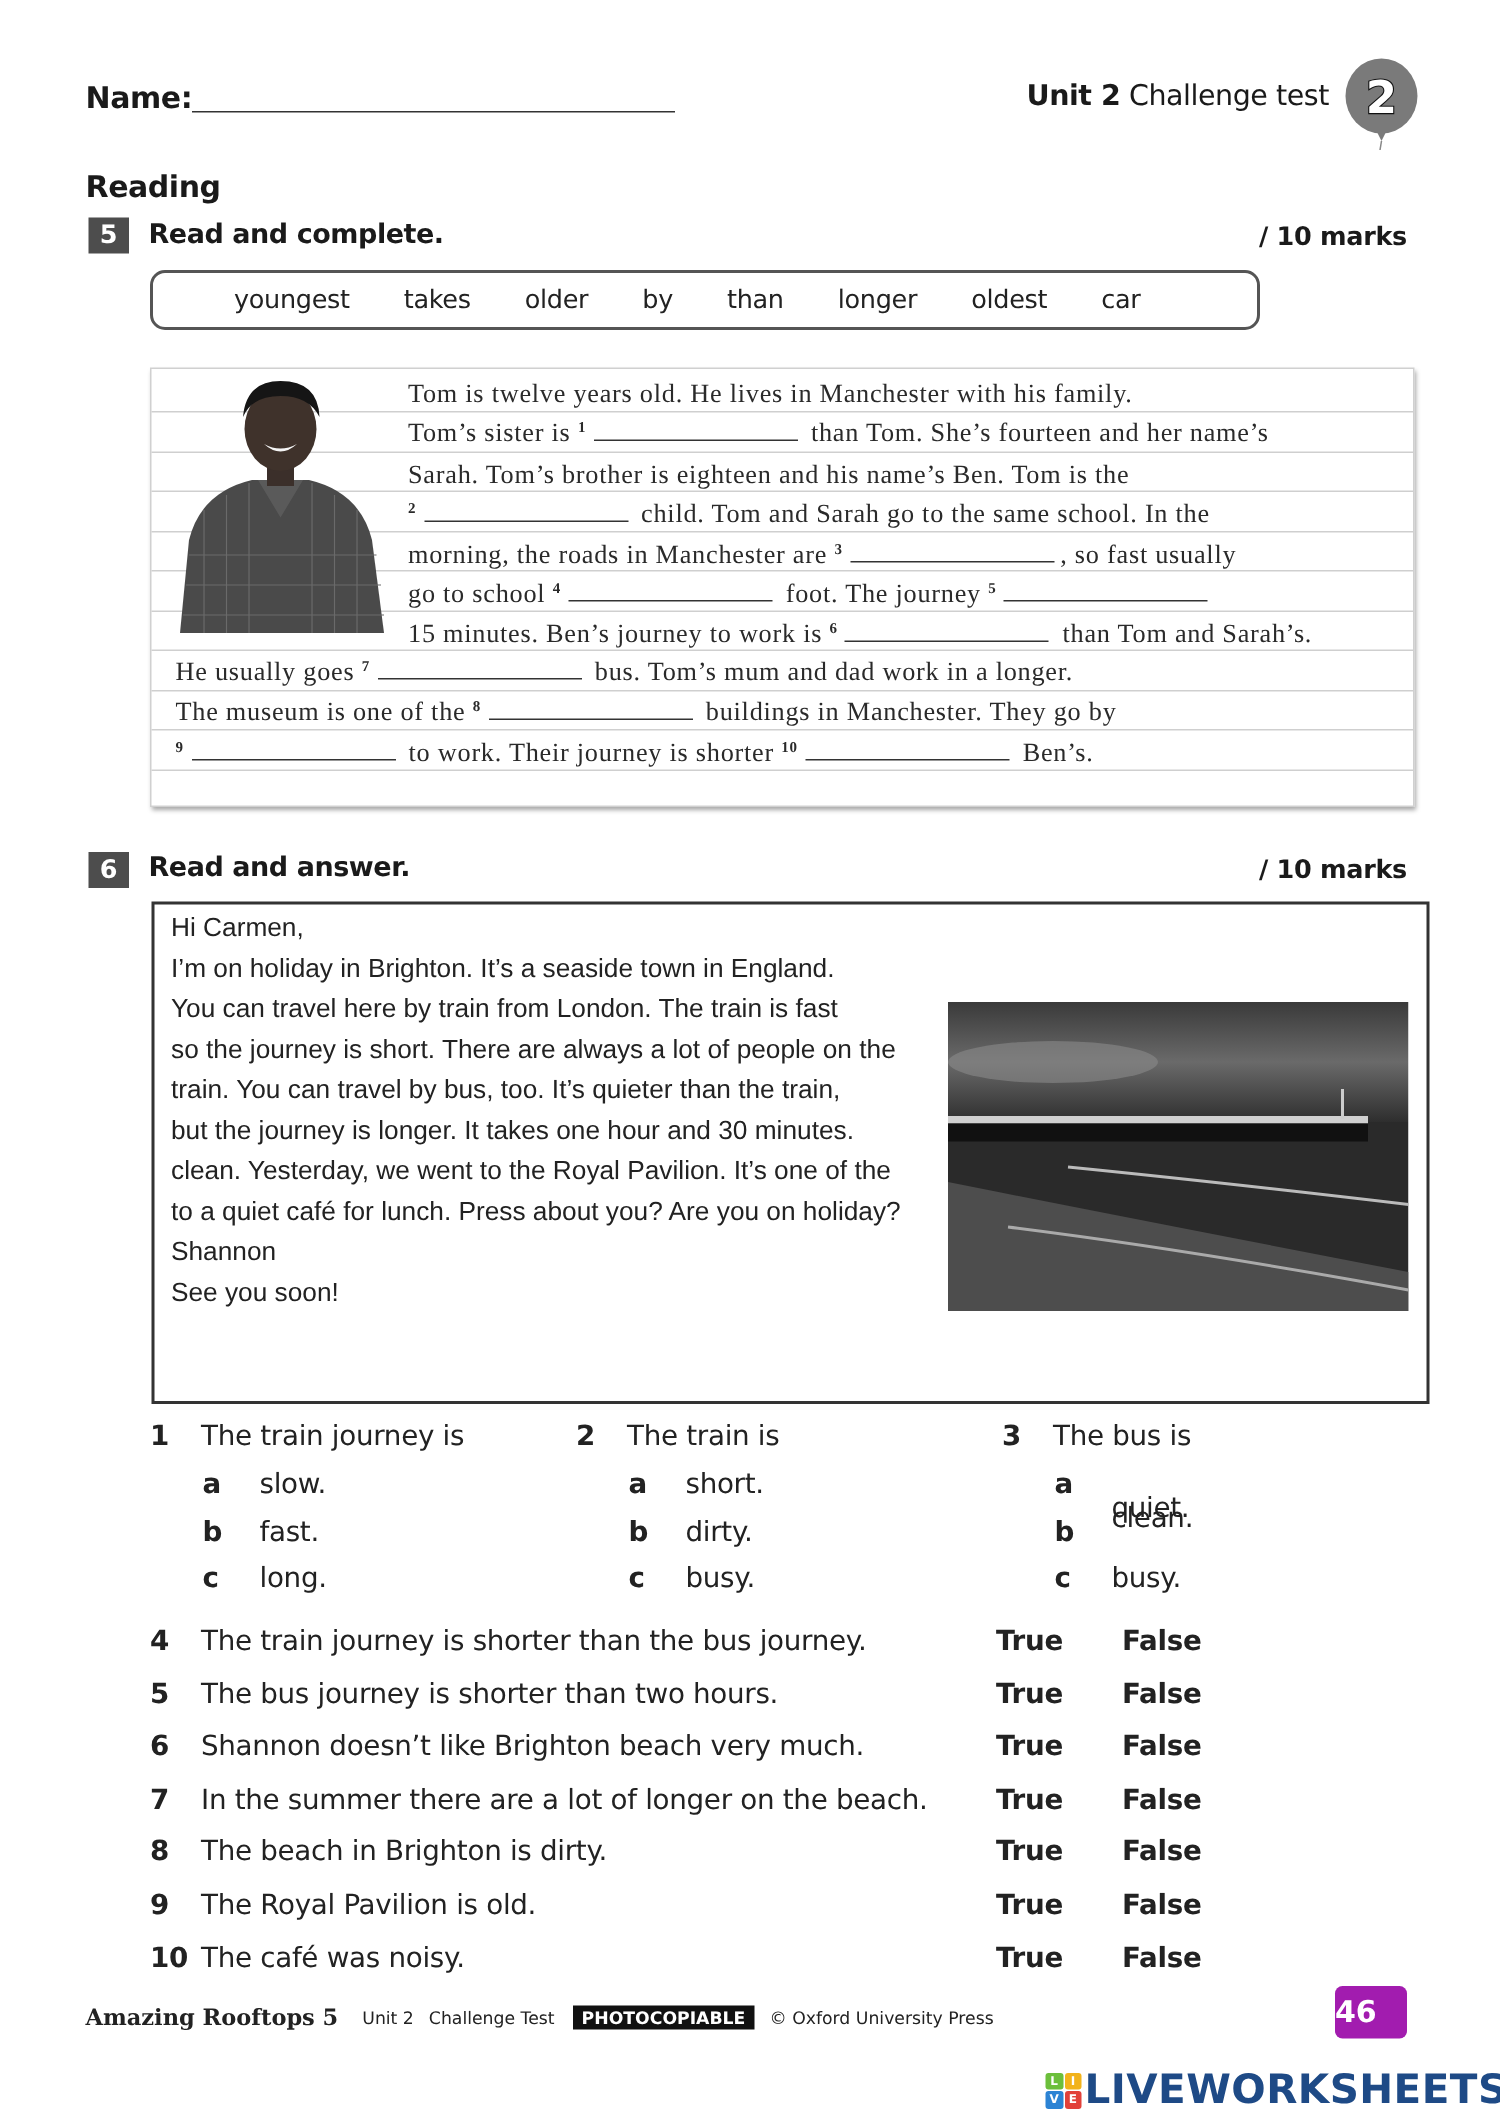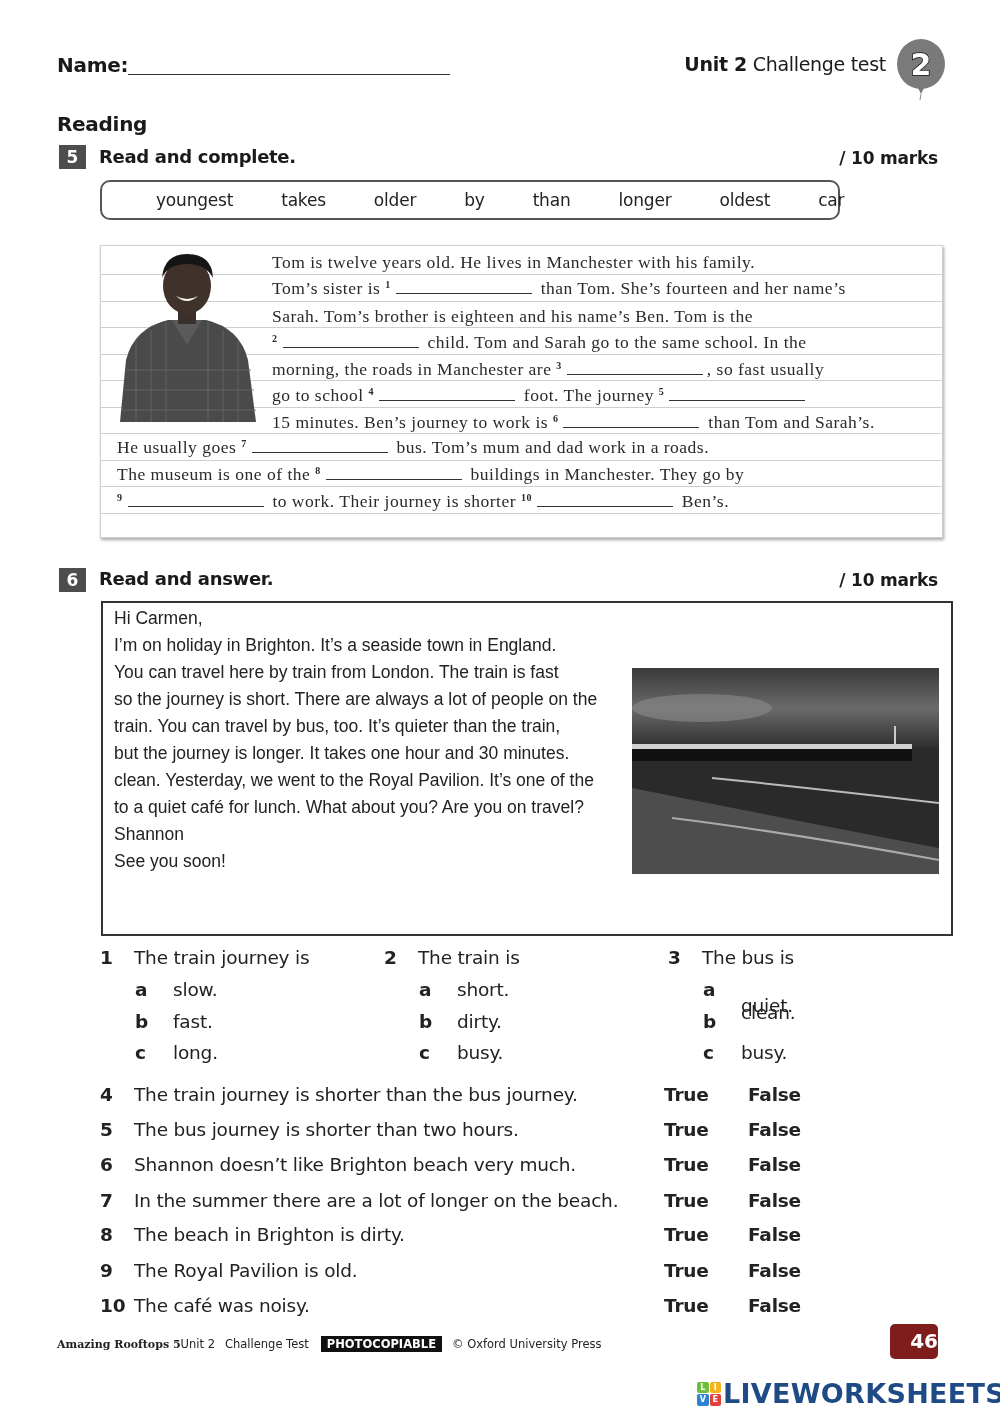--- a/index.html
+++ b/index.html
@@ -14,21 +14,21 @@
     .unit-title b { font-weight: bold; }
     .balloon { left: 896px; top: 38px; width: 50px; height: 62px; }
 
     .section-title { left: 57px; top: 112px; font-size: 20px; font-weight: bold; letter-spacing: -0.3px; }
 
     .ex-num { width: 27px; height: 24px; background: #4d4d4d; color: #fff; font-weight: bold; font-size: 17px; text-align: center; line-height: 24px; }
     .ex-title { font-size: 18px; font-weight: bold; letter-spacing: -0.3px; }
     .marks { font-size: 17px; font-weight: bold; letter-spacing: -0.2px; }
 
     
-    .wordbank { left: 100px; top: 180px; width: 740px; height: 40px; border: 2px solid #555; border-radius: 10px; display: flex; align-items: center; padding-left: 54px; gap: 12px; }
+    .wordbank { left: 100px; top: 180px; width: 740px; height: 40px; border: 2px solid #555; border-radius: 10px; display: flex; align-items: center; padding-left: 54px; gap: 0; }
     .wordbank span { font-size: 17px; color: #222; margin-right: 36px; letter-spacing: -0.2px; }
 
     
     .paper { left: 100px; top: 245px; width: 843px; height: 293px; background: #fff;
       box-shadow: 1px 2px 3px rgba(0,0,0,0.35); border: 1px solid #d0d0d0; }
     .paper .rule { position: absolute; left: 0; right: 0; height: 0; border-bottom: 1.5px solid #cfcfcf; }
     .tom-photo { left: 116px; top: 250px; width: 142px; height: 172px; }
     .para { font-family: "Liberation Serif", "DejaVu Serif", serif; font-size: 17.5px; color: #2a2a2a; letter-spacing: 0.5px; white-space: nowrap; }
     .para sup { font-size: 10px; font-weight: bold; vertical-align: 6px; margin-right: 1px; }
     .blank { display: inline-block; width: 136px; border-bottom: 1.3px solid #333; height: 14px; vertical-align: baseline; margin: 0 4px; }
@@ -46,25 +46,25 @@
 
     
     .tf-row { left: 100px; width: 720px; height: 30px; font-size: 18.5px; color: #222; letter-spacing: -0.2px; }
     .tf-row .n { position: absolute; left: 0; font-weight: bold; }
     .tf-row .t { position: absolute; left: 34px; white-space: nowrap; }
     .tf-row .tr { position: absolute; left: 564px; font-weight: bold; }
     .tf-row .fa { position: absolute; left: 648px; font-weight: bold; }
 
     
     .footer { left: 57px; top: 1336px; font-size: 11.5px; color: #222; display: flex; align-items: center; white-space: nowrap; }
-    .footer .book { font-family: "DejaVu Serif", serif; font-weight: bold; font-size: 11px; margin-right: 0; }
+    .footer .book { font-family: "DejaVu Serif", serif; font-weight: bold; font-size: 15px; margin-right: 16px; }
     .footer .unit { margin-right: 10px; }
     .footer .ct { margin-right: 12px; }
     .footer .photo { background: #111; color: #fff; font-weight: bold; padding: 1px 6px; margin-right: 10px; }
-    .page-num { left: 890px; top: 1324px; width: 48px; height: 35px; background: #7f1d1d; border-radius: 5px; color: #fff; font-weight: bold; font-size: 20px; text-align: right; line-height: 35px; }
+    .page-num { left: 890px; top: 1324px; width: 48px; height: 35px; background: #a21caf; border-radius: 5px; color: #fff; font-weight: bold; font-size: 20px; text-align: left; line-height: 35px; }
 
     .lw-logo { left: 697px; top: 1378px; display: flex; align-items: center; }
     .lw-grid { width: 24px; height: 24px; display: grid; grid-template-columns: 1fr 1fr; gap: 1px; margin-right: 2px; }
     .lw-grid span { display: block; font-size: 8px; color: #fff; font-weight: bold; text-align: center; line-height: 11px; border-radius: 2px; }
     .lw-text { font-family: "DejaVu Sans", sans-serif; font-weight: bold; font-size: 27px; color: #1e4a86; letter-spacing: 0.3px; }
   </style>
 </head>
 <body>
 
 <div class="abs name-label">Name:</div>
@@ -126,39 +126,39 @@
   <path d="M60 46 Q71 56 82 46 Q71 52 60 46 Z" fill="#f5f5f5"></path>
 </svg>
 <div class="abs" id="passage">
     <div class="abs para" style="left: 272px; top: 252px;"><span>Tom is twelve years old. He lives in Manchester with his family.</span></div>
     <div class="abs para" style="left: 272px; top: 278px;"><span>Tom’s sister is </span><sup>1</sup><span class="blank"></span><span> than Tom. She’s fourteen and her name’s</span></div>
     <div class="abs para" style="left: 272px; top: 306px;"><span>Sarah. Tom’s brother is eighteen and his name’s Ben. Tom is the</span></div>
     <div class="abs para" style="left: 272px; top: 332px;"><sup>2</sup><span class="blank"></span><span> child.  Tom and Sarah go to the same school. In the</span></div>
     <div class="abs para" style="left: 272px; top: 359px;"><span>morning, the roads in Manchester are </span><sup>3</sup><span class="blank"></span><span>, so fast usually</span></div>
     <div class="abs para" style="left: 272px; top: 385px;"><span>go to school </span><sup>4</sup><span class="blank"></span><span> foot. The journey </span><sup>5</sup><span class="blank"></span></div>
     <div class="abs para" style="left: 272px; top: 412px;"><span>15 minutes. Ben’s journey to work is </span><sup>6</sup><span class="blank"></span><span> than Tom and Sarah’s.</span></div>
-    <div class="abs para" style="left: 117px; top: 437px;"><span>He usually goes </span><sup>7</sup><span class="blank"></span><span> bus. Tom’s mum and dad work in a roads.</span></div>
+    <div class="abs para" style="left: 117px; top: 437px;"><span>He usually goes </span><sup>7</sup><span class="blank"></span><span> bus. Tom’s mum and dad work in a longer.</span></div>
     <div class="abs para" style="left: 117px; top: 464px;"><span>The museum is one of the </span><sup>8</sup><span class="blank"></span><span> buildings in Manchester. They go by</span></div>
     <div class="abs para" style="left: 117px; top: 491px;"><sup>9</sup><span class="blank"></span><span> to work. Their journey is shorter </span><sup>10</sup><span class="blank"></span><span> Ben’s.</span></div>
   </div>
 
 <div class="abs ex-num" style="left:59px; top:568px;">6</div>
 <div class="abs ex-title" style="left:99px; top:568px;">Read and answer.</div>
 <div class="abs marks" style="right:62px; top:570px;">/ 10 marks</div>
 
 <div class="abs email"></div>
 <div class="abs email-text" id="email-text">
     <div>Hi Carmen,</div>
     <div>I’m on holiday in Brighton. It’s a seaside town in England.</div>
     <div>You can travel here by train from London. The train is fast</div>
     <div>so the journey is short. There are always a lot of people on the</div>
     <div>train. You can travel by bus, too. It’s quieter than the train,</div>
     <div>but the journey is longer. It takes one hour and 30 minutes.</div>
     <div>clean. Yesterday, we went to the Royal Pavilion. It’s one of the</div>
-    <div>to a quiet café for lunch. What about you? Are you on travel?</div>
+    <div>to a quiet café for lunch. Press about you? Are you on holiday?</div>
     <div>Shannon</div>
     <div>See you soon!</div>
   </div>
 <svg class="abs beach-photo" viewBox="0 0 307 206" preserveAspectRatio="none">
   <defs>
     <linearGradient id="sky" x1="0" y1="0" x2="0" y2="1">
       <stop offset="0" stop-color="#3a3a3a"></stop>
         <stop offset="0.5" stop-color="#6a6a6a"></stop>
         <stop offset="1" stop-color="#2e2e2e"></stop>
     </linearGradient>

